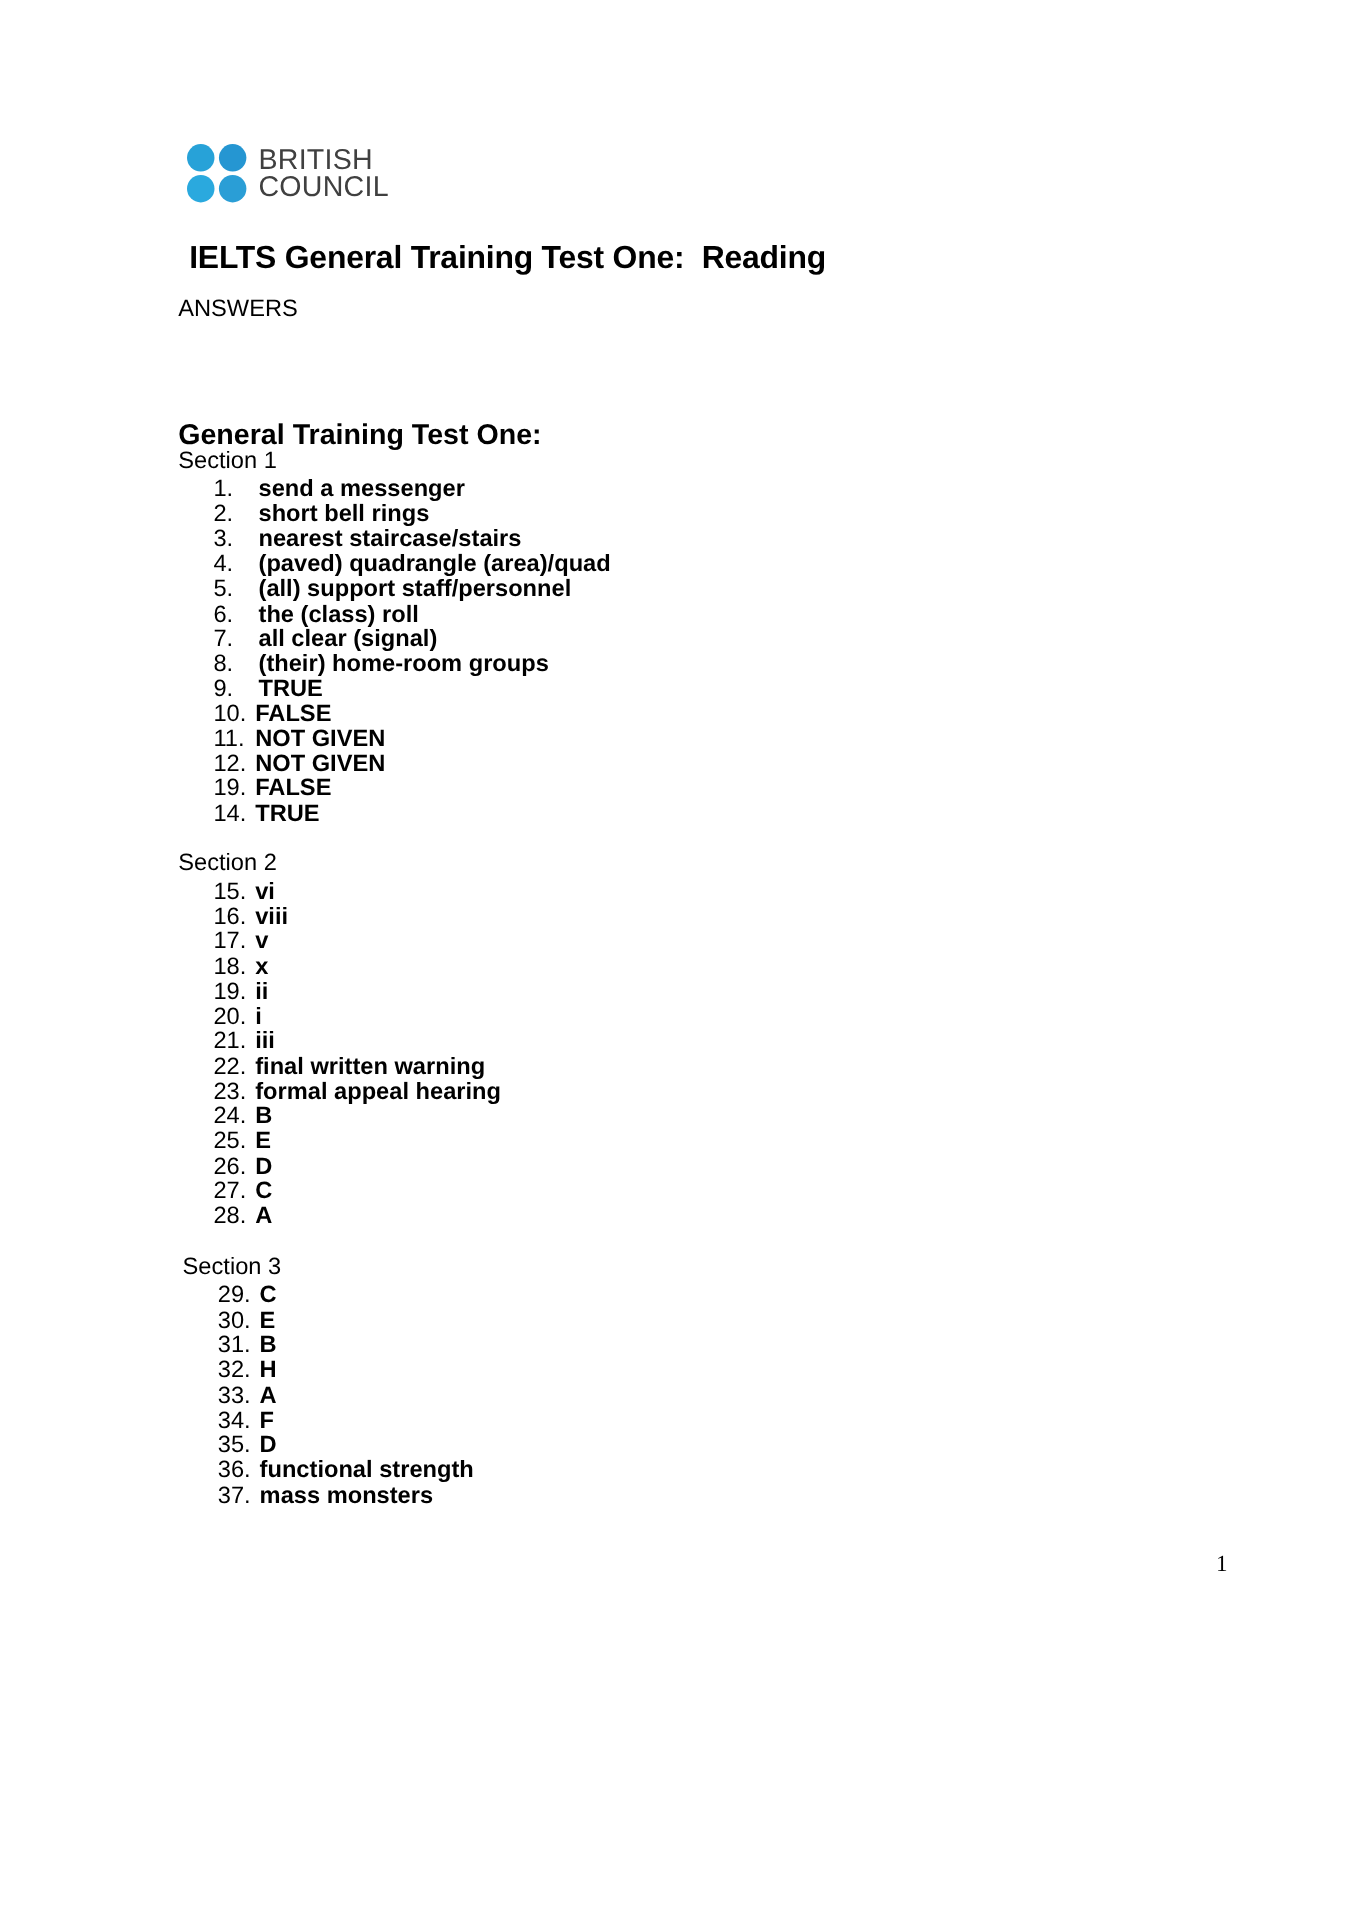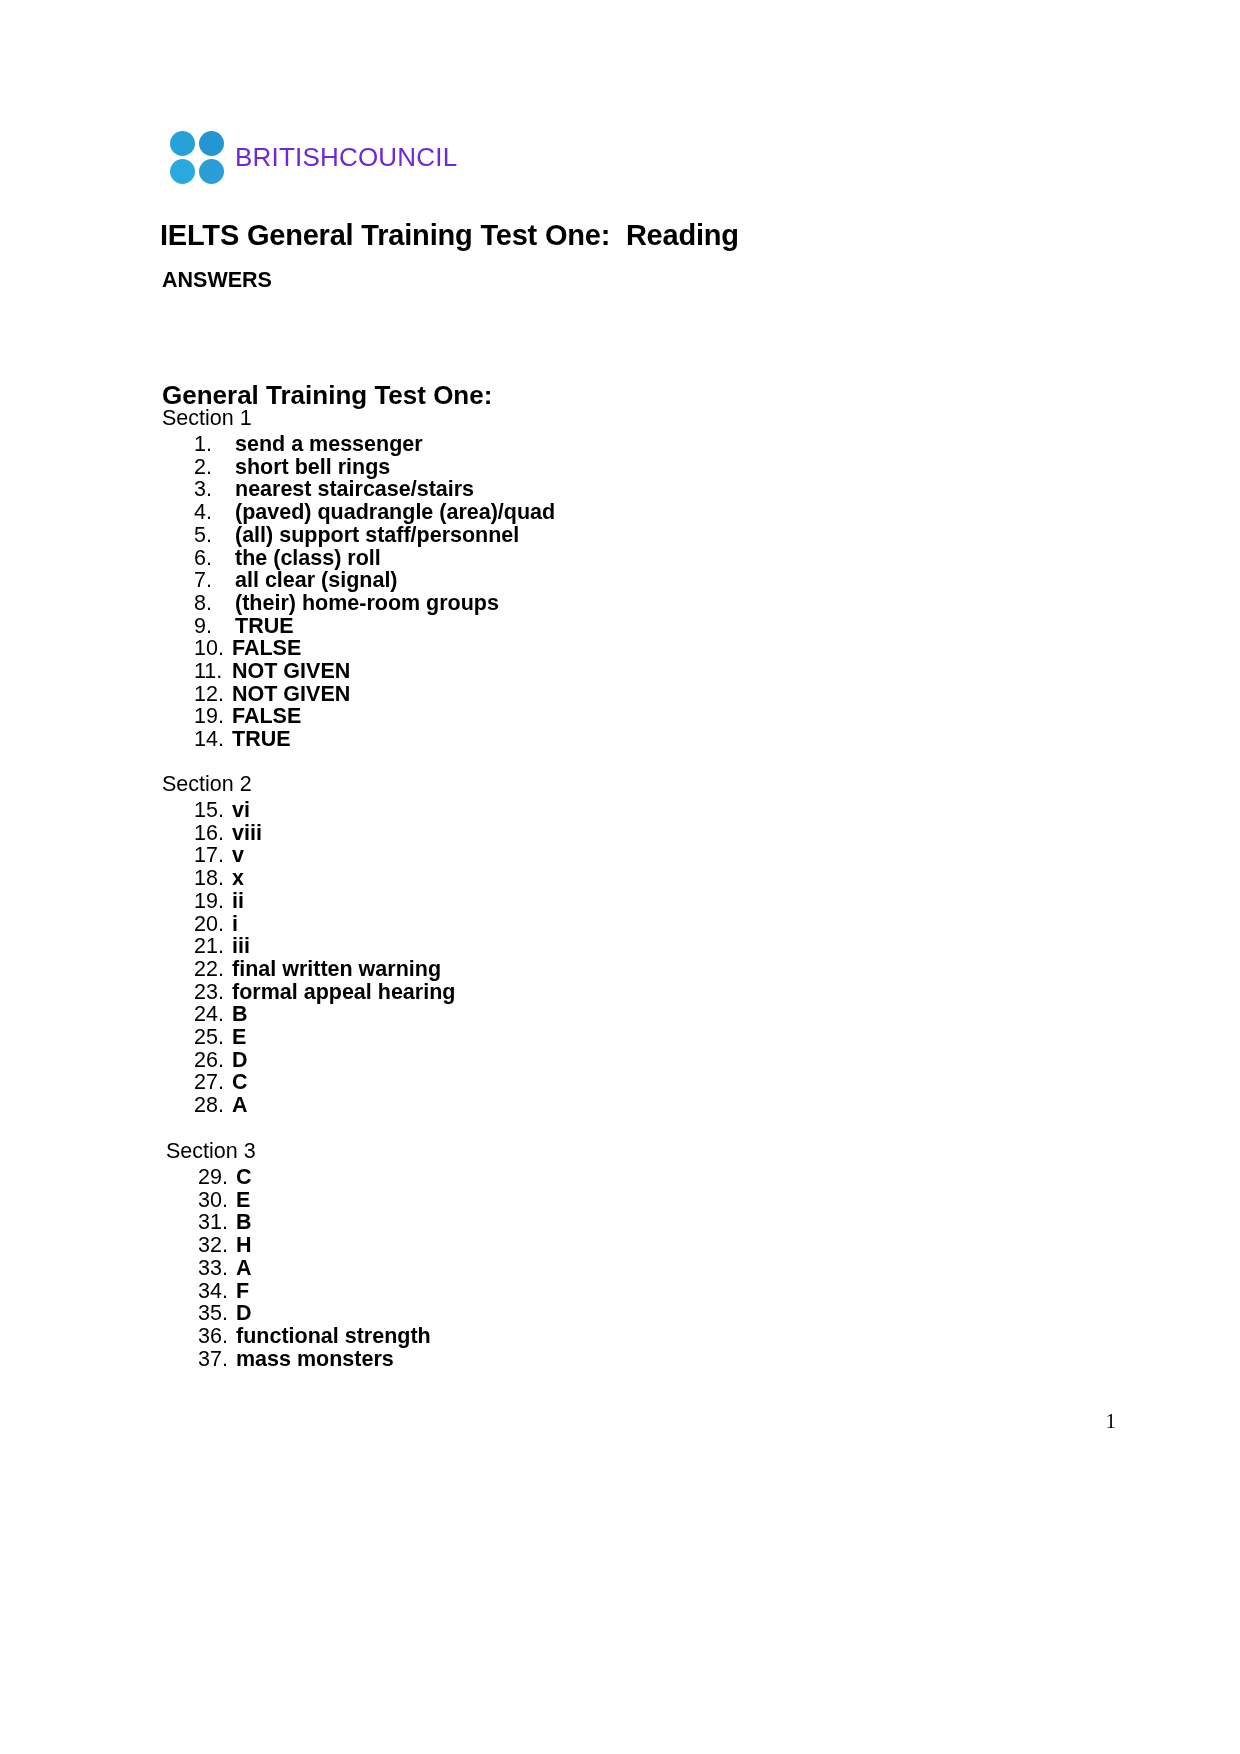--- a/index.html
+++ b/index.html
@@ -37,48 +37,48 @@
     width: 25px;
     height: 25px;
     border-radius: 50%;
     background: #27a2d8;
   }
   .logo-dot.d2 { background: #2596d2; }
   .logo-dot.d3 { background: #2aa9de; }
   .logo-dot.d4 { background: #2a9ed6; }
   .logo-text {
     display: flex;
-    flex-direction: row;
+    flex-direction: column;
     line-height: 0.92;
-    color: #6d28d9;
+    color: #404040;
     font-family: "Liberation Sans", sans-serif;
     font-weight: 500;
     letter-spacing: 0.2px;
   }
   .logo-line1 { font-size: 26px; }
   .logo-line2 { font-size: 26px; }
 
   
   h1.doc-title {
     position: absolute;
-    left: 160px;
+    left: 172px;
     top: 219px;
     margin: 0;
     font-size: 29px;
     font-weight: bold;
     letter-spacing: -0.2px;
     white-space: pre;
   }
   .answers-head {
     position: absolute;
     left: 162px;
     top: 268px;
     margin: 0;
     font-size: 21.5px;
-    font-weight: bold;
+    font-weight: normal;
   }
   .answers-body {
     position: absolute;
     left: 162px;
     top: 292px;
     width: 740px;
     margin: 0;
     font-size: 21.5px;
     line-height: 25px;
   }

